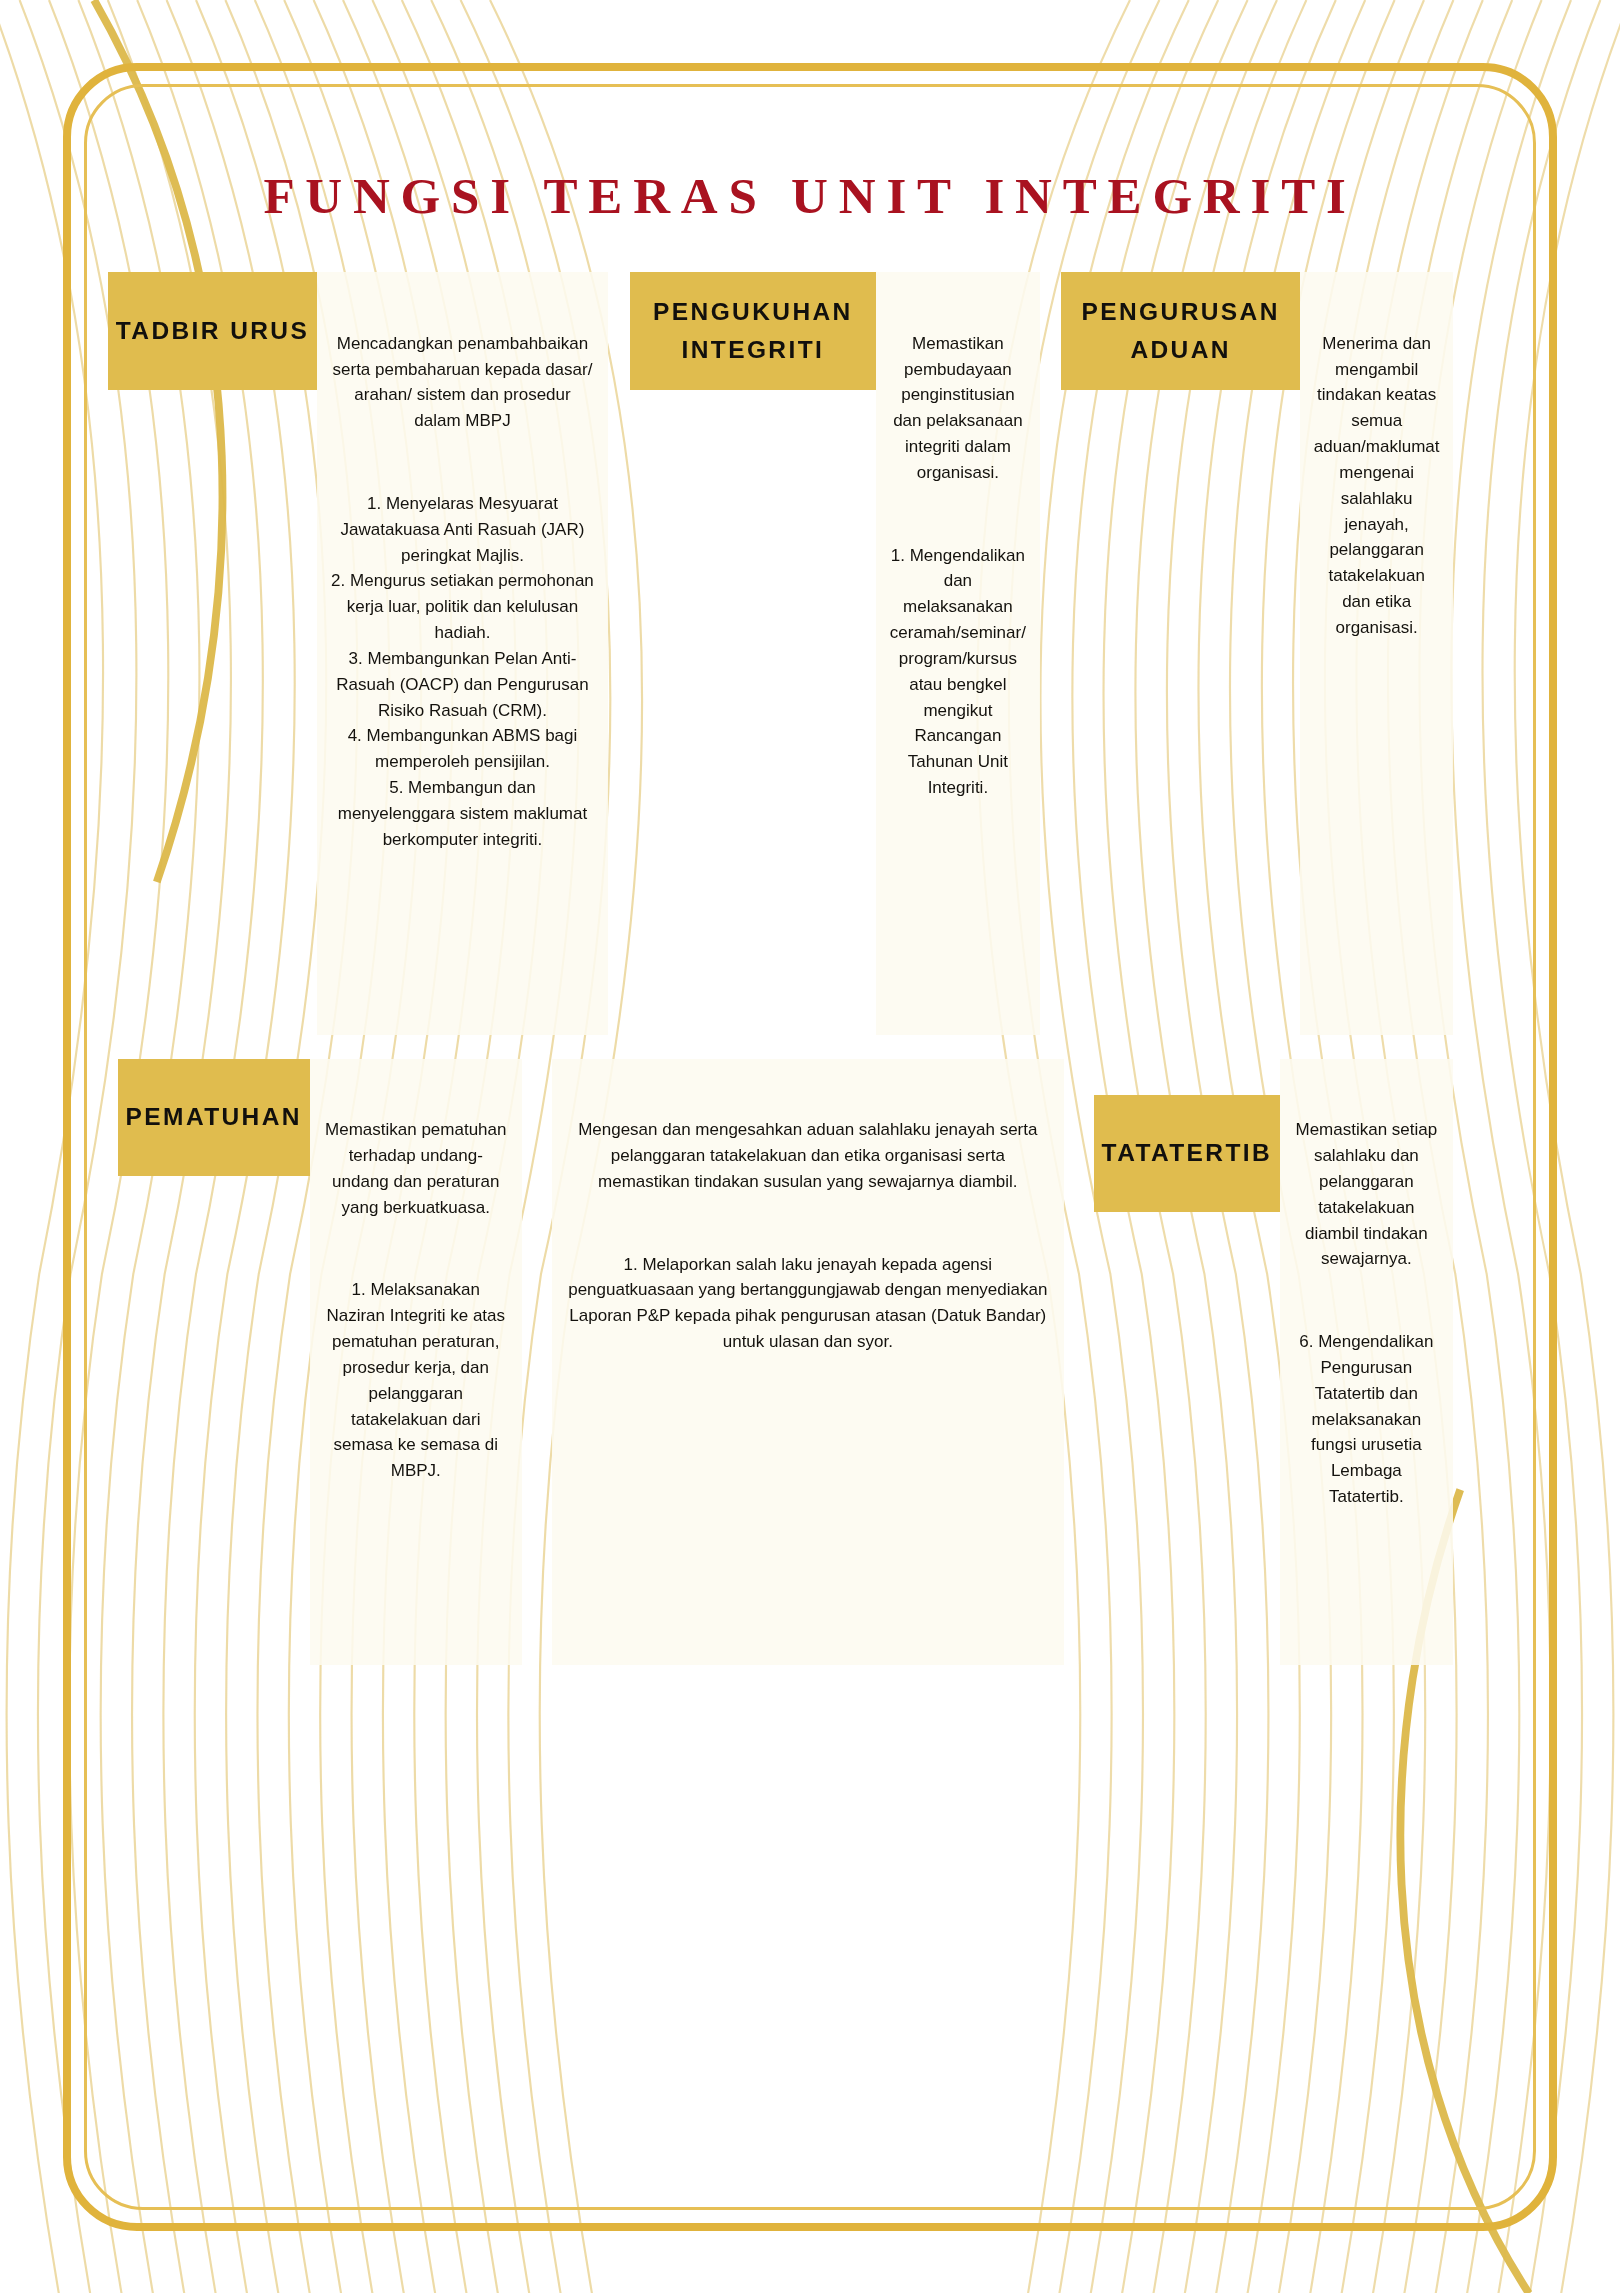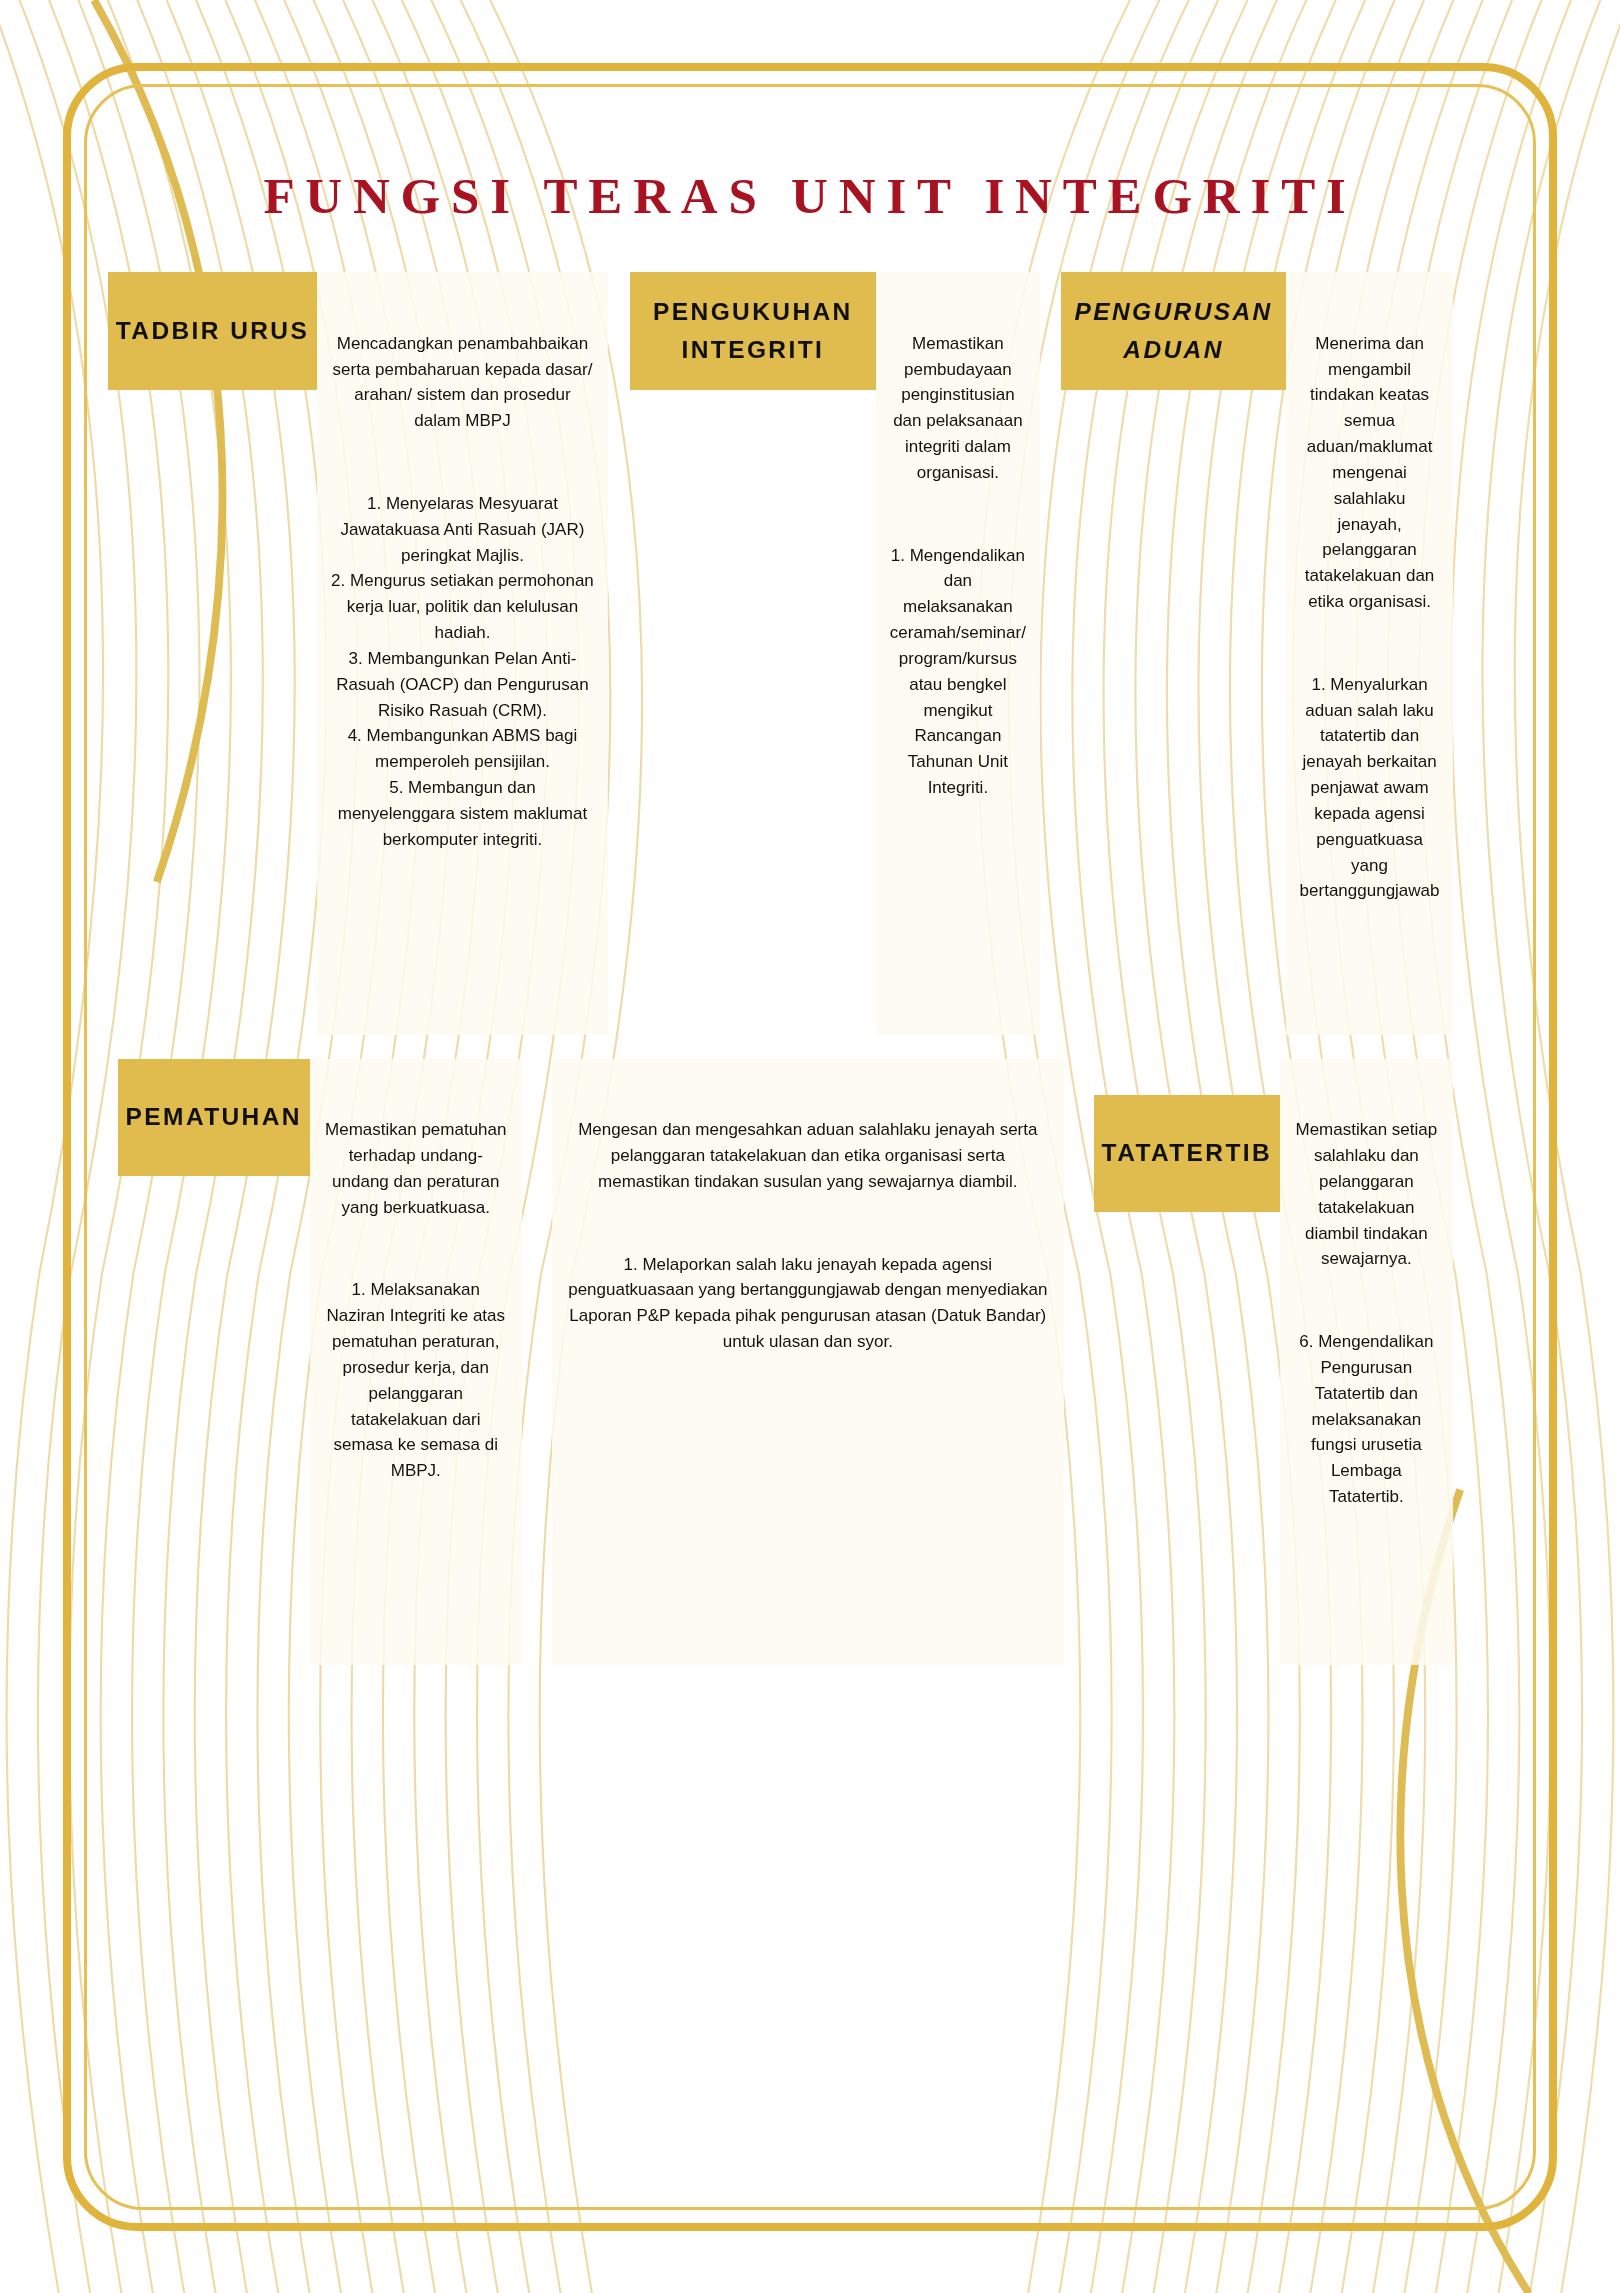--- a/index.html
+++ b/index.html
@@ -102,21 +102,21 @@
     letter-spacing: 2.4px;
     text-align: center;
     display: flex;
     align-items: center;
     justify-content: center;
     line-height: 1.55;
     padding: 9.8px 7.8px;
   }
   .card.c1 .card-head { height: 98px; }
   .card.c2 .card-head { height: 98px; }
-  .card.c3 .card-head { height: 98px; font-style: italic; }
+  .card.c3 .card-head { height: 98px; }
   .card.c4 .card-head { height: 98px; }
   .card.c5 .card-head { height: 98px; }
   .card.c6 .card-head { height: 98px; margin-top: 36px; }
 
   .card-body {
     background: rgba(253, 251, 240, 0.88);
     color: #14120e;
     font-family: "Liberation Sans", sans-serif;
     font-size: 17px;
     line-height: 1.52;
@@ -211,21 +211,20 @@
       <div class="card-body">
         <p class="intro">Memastikan pembudayaan penginstitusian dan pelaksanaan integriti dalam organisasi.</p>
         <p class="items">1. Mengendalikan dan melaksanakan ceramah/seminar/ program/kursus  atau bengkel mengikut Rancangan Tahunan Unit Integriti.</p>
       </div>
     </div>
 
     <div class="card c3">
       <div class="card-head">PENGURUSAN ADUAN</div>
       <div class="card-body">
         <p class="intro">Menerima dan mengambil tindakan keatas semua aduan/maklumat mengenai salahlaku jenayah, pelanggaran tatakelakuan dan etika organisasi.</p>
-        <p class="items">1. Menyalurkan aduan salah laku tatatertib dan jenayah berkaitan penjawat awam kepada agensi penguatkuasa yang bertanggungjawab</p>
       </div>
     </div>
 
   </div>
 
   <div class="grid-row row-bottom">
 
     <div class="card c4">
       <div class="card-head">PEMATUHAN</div>
       <div class="card-body">

